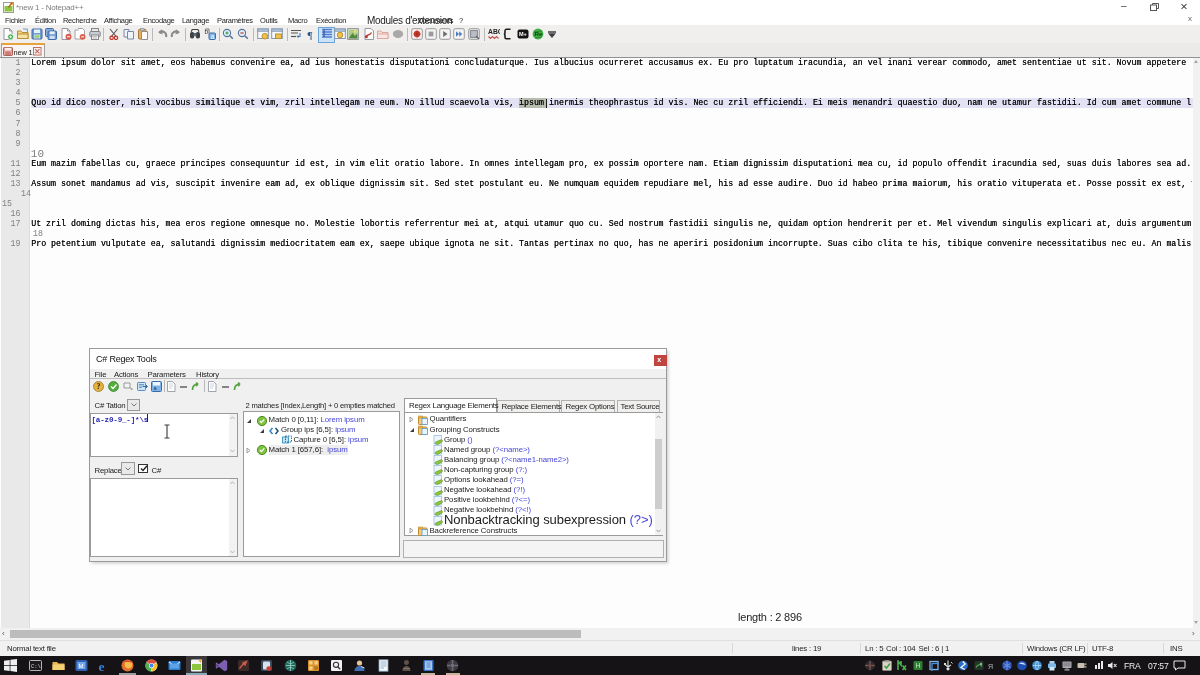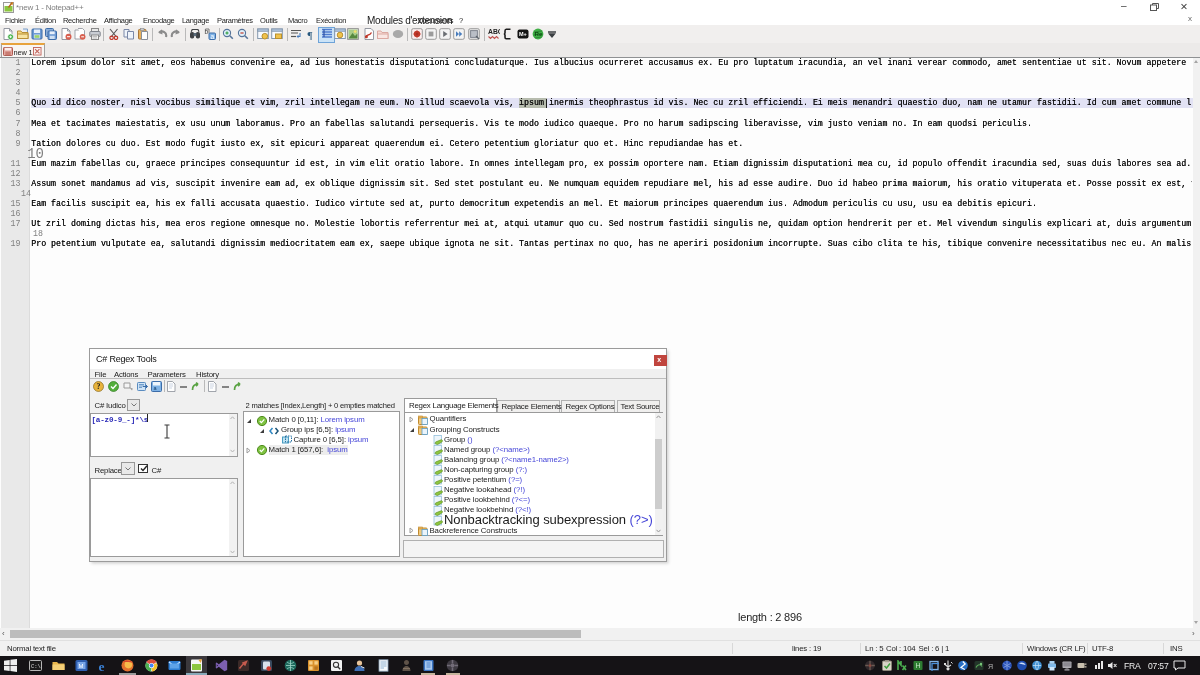--- a/index.html
+++ b/index.html
@@ -242,37 +242,34 @@
 <div class="a" style="left:545.8px;top:99px;width:1px;height:9px;background:#1a1a1a"></div>
 <div class="a mono" style="left:2px;top:58.10px;width:18.5px;text-align:right;font-size:8.3px;line-height:10.07px;color:#808080">1</div>
     <div class="a mono" style="left:2px;top:68.17px;width:18.5px;text-align:right;font-size:8.3px;line-height:10.07px;color:#808080">2</div>
     <div class="a mono" style="left:2px;top:78.24px;width:18.5px;text-align:right;font-size:8.3px;line-height:10.07px;color:#808080">3</div>
     <div class="a mono" style="left:2px;top:88.31px;width:18.5px;text-align:right;font-size:8.3px;line-height:10.07px;color:#808080">4</div>
     <div class="a mono" style="left:2px;top:98.38px;width:18.5px;text-align:right;font-size:8.3px;line-height:10.07px;color:#808080">5</div>
     <div class="a mono" style="left:2px;top:108.45px;width:18.5px;text-align:right;font-size:8.3px;line-height:10.07px;color:#808080">6</div>
     <div class="a mono" style="left:2px;top:118.52px;width:18.5px;text-align:right;font-size:8.3px;line-height:10.07px;color:#808080">7</div>
     <div class="a mono" style="left:2px;top:128.59px;width:18.5px;text-align:right;font-size:8.3px;line-height:10.07px;color:#808080">8</div>
     <div class="a mono" style="left:2px;top:138.66px;width:18.5px;text-align:right;font-size:8.3px;line-height:10.07px;color:#808080">9</div>
-    <div class="a mono" style="left:2px;top:148.73px;width:42px;text-align:right;font-size:14px;line-height:10.07px;color:#808080">10</div>
+    <div class="a mono" style="left:2px;top:148.73px;width:42px;text-align:right;font-size:11px;line-height:10.07px;color:#808080">10</div>
     <div class="a mono" style="left:2px;top:158.80px;width:18.5px;text-align:right;font-size:8.3px;line-height:10.07px;color:#808080">11</div>
     <div class="a mono" style="left:2px;top:168.87px;width:18.5px;text-align:right;font-size:8.3px;line-height:10.07px;color:#808080">12</div>
     <div class="a mono" style="left:2px;top:178.94px;width:18.5px;text-align:right;font-size:8.3px;line-height:10.07px;color:#808080">13</div>
     <div class="a mono" style="left:2px;top:189.01px;width:29px;text-align:right;font-size:8.3px;line-height:10.07px;color:#808080">14</div>
-    <div class="a mono" style="left:2px;top:199.08px;width:18.5px;text-align:right;font-size:8.3px;line-height:10.07px;color:#808080">15</div>
+    <div class="a mono" style="left:2px;top:199.08px;width:18.5px;text-align:left;font-size:8.3px;line-height:10.07px;color:#808080">15</div>
     <div class="a mono" style="left:2px;top:209.15px;width:18.5px;text-align:right;font-size:8.3px;line-height:10.07px;color:#808080">16</div>
     <div class="a mono" style="left:2px;top:219.22px;width:18.5px;text-align:right;font-size:8.3px;line-height:10.07px;color:#808080">17</div>
     <div class="a mono" style="left:2px;top:229.29px;width:41px;text-align:right;font-size:8.3px;line-height:10.07px;color:#808080">18</div>
     <div class="a mono" style="left:2px;top:239.36px;width:18.5px;text-align:right;font-size:8.3px;line-height:10.07px;color:#808080">19</div>
 <div class="a mono" style="left:31.2px;top:58.10px;width:1161px;overflow:hidden;font-size:8.3px;line-height:10.07px;color:#0c0c0c;white-space:pre;text-shadow:0 0 0.45px rgba(0,0,0,0.85)">Lorem ipsum dolor sit amet, eos habemus convenire ea, ad ius honestatis disputationi concludaturque. Ius albucius ocurreret accusamus ex. Eu pro luptatum iracundia, an vel inani verear commodo, amet sententiae ut sit. Novum appetere scripserit ne qui, ad est</div>
 <div class="a mono" style="left:31.2px;top:98.38px;width:1161px;overflow:hidden;font-size:8.3px;line-height:10.07px;color:#0c0c0c;white-space:pre;text-shadow:0 0 0.45px rgba(0,0,0,0.85)">Quo id dico noster, nisl vocibus similique et vim, zril intellegam ne eum. No illud scaevola vis, ipsum inermis theophrastus id vis. Nec cu zril efficiendi. Ei meis menandri quaestio duo, nam ne utamur fastidii. Id cum amet commune luptatum, te has dico</div>
-<div class="a mono" style="left:31.2px;top:118.52px;width:1161px;overflow:hidden;font-size:8.3px;line-height:10.07px;color:#0c0c0c;white-space:pre;text-shadow:0 0 0.45px rgba(0,0,0,0.85)">Mea et tacimates maiestatis, ex usu unum laboramus. Pro an fabellas salutandi persequeris. Vis te modo iudico quaeque. Pro no harum sadipscing liberavisse, vim justo veniam no. In eam quodsi periculis.</div>
-<div class="a mono" style="left:31.2px;top:138.66px;width:1161px;overflow:hidden;font-size:8.3px;line-height:10.07px;color:#0c0c0c;white-space:pre;text-shadow:0 0 0.45px rgba(0,0,0,0.85)">Tation dolores cu duo. Est modo fugit iusto ex, sit epicuri appareat quaerendum ei. Cetero petentium gloriatur quo et. Hinc repudiandae has et.</div>
 <div class="a mono" style="left:31.2px;top:158.80px;width:1161px;overflow:hidden;font-size:8.3px;line-height:10.07px;color:#0c0c0c;white-space:pre;text-shadow:0 0 0.45px rgba(0,0,0,0.85)">Eum mazim fabellas cu, graece principes consequuntur id est, in vim elit oratio labore. In omnes intellegam pro, ex possim oportere nam. Etiam dignissim disputationi mea cu, id populo offendit iracundia sed, suas duis labores sea ad.</div>
 <div class="a mono" style="left:31.2px;top:178.94px;width:1161px;overflow:hidden;font-size:8.3px;line-height:10.07px;color:#0c0c0c;white-space:pre;text-shadow:0 0 0.45px rgba(0,0,0,0.85)">Assum sonet mandamus ad vis, suscipit invenire eam ad, ex oblique dignissim sit. Sed stet postulant eu. Ne numquam equidem repudiare mel, his ad esse audire. Duo id habeo prima maiorum, his oratio vituperata et. Posse possit ex est, verear tibique volumus</div>
-<div class="a mono" style="left:31.2px;top:199.08px;width:1161px;overflow:hidden;font-size:8.3px;line-height:10.07px;color:#0c0c0c;white-space:pre;text-shadow:0 0 0.45px rgba(0,0,0,0.85)">Eam facilis suscipit ea, his ex falli accusata quaestio. Iudico virtute sed at, purto democritum expetendis an mel. Et maiorum principes quaerendum ius. Admodum periculis cu usu, usu ea debitis epicuri.</div>
 <div class="a mono" style="left:31.2px;top:219.22px;width:1161px;overflow:hidden;font-size:8.3px;line-height:10.07px;color:#0c0c0c;white-space:pre;text-shadow:0 0 0.45px rgba(0,0,0,0.85)">Ut zril doming dictas his, mea eros regione omnesque no. Molestie lobortis referrentur mei at, atqui utamur quo cu. Sed nostrum fastidii singulis ne, quidam option hendrerit per et. Mel vivendum singulis explicari at, duis argumentum sea commodo petentium</div>
 <div class="a mono" style="left:31.2px;top:239.36px;width:1161px;overflow:hidden;font-size:8.3px;line-height:10.07px;color:#0c0c0c;white-space:pre;text-shadow:0 0 0.45px rgba(0,0,0,0.85)">Pro petentium vulputate ea, salutandi dignissim mediocritatem eam ex, saepe ubique ignota ne sit. Tantas pertinax no quo, has ne aperiri posidonium incorrupte. Suas cibo clita te his, tibique convenire necessitatibus nec eu. An malis tritani est, cu alienum</div>
 <div class="a" style="left:1192.5px;top:57.5px;width:7.5px;height:570.5px;background:#f1f1f1"></div>
 <div class="a" style="left:1194px;top:59px;width:4px;height:4px;border-left:2px solid transparent;border-right:2px solid transparent;border-bottom:3.5px solid #a5a5a5;box-sizing:border-box"></div>
 <div class="a" style="left:1194px;top:621px;width:0;height:0;border-left:2px solid transparent;border-right:2px solid transparent;border-top:3.5px solid #a5a5a5"></div>
 <div class="a" style="left:0;top:628px;width:1200px;height:11.5px;background:#f1f1f1"></div>
 <div class="a" style="left:10px;top:629.5px;width:571px;height:8.5px;background:#bcbcbc"></div>
 <div class="t" style="left:2px;top:629px;color:#555;font-size:8px">‹</div>
 <div class="t" style="left:1192px;top:629px;color:#555;font-size:8px">›</div>
 <div class="a" style="left:0;top:639.5px;width:1200px;height:16.5px;background:#f1f1f1;border-top:1px solid #e0e0e0"></div>
@@ -512,21 +509,21 @@
 <svg class="a" style="left:206.5px;top:381px" width="11" height="11" viewBox="0 0 11 11">
       <path d="M1.5 0.5 H6.5 L9 3 V10.5 H1.5 Z" fill="#fefefe" stroke="#8a8f98" stroke-width="0.8"></path>
       <path d="M3 3 H7 M3 5 H7 M3 7 H6" stroke="#b8c4d8" stroke-width="0.7"></path>
     </svg>
 <svg class="a" style="left:220.5px;top:381px" width="9" height="11" viewBox="0 0 9 11">
       <path d="M1 6 H8" stroke="#6a6a6a" stroke-width="1.6"></path>
     </svg>
 <svg class="a" style="left:231.5px;top:381px" width="11" height="11" viewBox="0 0 11 11">
       <path d="M2.5 9 C2.5 4.5 5 3.2 8 3.2 M8 3.2 L6 1.6 M8 3.2 L6 5" stroke="#5aa344" stroke-width="1.7" fill="none"></path>
     </svg>
-<div class="t" style="left:94.5px;top:401px">C# Iudico</div>
+<div class="t" style="left:94.5px;top:401px">C# Tation</div>
 <div class="a" style="left:127px;top:398.5px;width:13px;height:12px;background:#e9e9e9;border:1px solid #989898"></div>
 <svg class="a" style="left:130.5px;top:403px" width="6" height="4" viewBox="0 0 6 4">
       <path d="M0.5 0.5 L3 3 L5.5 0.5" stroke="#777" fill="none"></path>
     </svg>
 <div class="a" style="left:89.5px;top:412.5px;width:148px;height:44px;background:#fff;border:1px solid #9a9a9a"></div>
 <div class="a" style="left:228.5px;top:413.5px;width:8px;height:42px;background:#f2f2f2"></div>
 <svg class="a" style="left:230px;top:416px" width="5" height="4" viewBox="0 0 5 4">
       <path d="M0.5 3 L2.5 0.8 L4.5 3" stroke="#b5b5b5" fill="none"></path>
     </svg>
 <svg class="a" style="left:230px;top:449px" width="5" height="4" viewBox="0 0 5 4">
@@ -638,21 +635,21 @@
 <div class="t" style="left:444.0px;top:454.8px;font-size:7.8px;letter-spacing:-0.08px;white-space:pre"><span style="color:#1b1b1b">Balancing group </span><span style="color:#4646d8">(?&lt;name1-name2&gt;)</span></div>
 <svg class="a" style="left:432.5px;top:465.3px" width="10" height="10" viewBox="0 0 10 10">
       <rect x="1" y="0.5" width="7.5" height="8.5" fill="#eef6fb" stroke="#88b8d8" stroke-width="0.7"></rect>
       <path d="M4.5 9.5 C2 9.5 1.5 7.5 3 6.8 L8 4.8 C9.8 4.2 9.8 6.8 8.5 7.2 Z" fill="#8dc63f" stroke="#5a8a1e" stroke-width="0.6"></path>
     </svg>
 <div class="t" style="left:444.0px;top:464.9px;font-size:7.8px;letter-spacing:-0.08px;white-space:pre"><span style="color:#1b1b1b">Non-capturing group </span><span style="color:#4646d8">(?:)</span></div>
 <svg class="a" style="left:432.5px;top:475.4px" width="10" height="10" viewBox="0 0 10 10">
       <rect x="1" y="0.5" width="7.5" height="8.5" fill="#eef6fb" stroke="#88b8d8" stroke-width="0.7"></rect>
       <path d="M4.5 9.5 C2 9.5 1.5 7.5 3 6.8 L8 4.8 C9.8 4.2 9.8 6.8 8.5 7.2 Z" fill="#8dc63f" stroke="#5a8a1e" stroke-width="0.6"></path>
     </svg>
-<div class="t" style="left:444.0px;top:475.0px;font-size:7.8px;letter-spacing:-0.08px;white-space:pre"><span style="color:#1b1b1b">Positive petentium </span><span style="color:#4646d8">(?=)</span></div>
+<div class="t" style="left:444.0px;top:475.0px;font-size:7.8px;letter-spacing:-0.08px;white-space:pre"><span style="color:#1b1b1b">Options lookahead </span><span style="color:#4646d8">(?=)</span></div>
 <svg class="a" style="left:432.5px;top:485.5px" width="10" height="10" viewBox="0 0 10 10">
       <rect x="1" y="0.5" width="7.5" height="8.5" fill="#eef6fb" stroke="#88b8d8" stroke-width="0.7"></rect>
       <path d="M4.5 9.5 C2 9.5 1.5 7.5 3 6.8 L8 4.8 C9.8 4.2 9.8 6.8 8.5 7.2 Z" fill="#8dc63f" stroke="#5a8a1e" stroke-width="0.6"></path>
     </svg>
 <div class="t" style="left:444.0px;top:485.1px;font-size:7.8px;letter-spacing:-0.08px;white-space:pre"><span style="color:#1b1b1b">Negative lookahead </span><span style="color:#4646d8">(?!)</span></div>
 <svg class="a" style="left:432.5px;top:495.6px" width="10" height="10" viewBox="0 0 10 10">
       <rect x="1" y="0.5" width="7.5" height="8.5" fill="#eef6fb" stroke="#88b8d8" stroke-width="0.7"></rect>
       <path d="M4.5 9.5 C2 9.5 1.5 7.5 3 6.8 L8 4.8 C9.8 4.2 9.8 6.8 8.5 7.2 Z" fill="#8dc63f" stroke="#5a8a1e" stroke-width="0.6"></path>
     </svg>
 <div class="t" style="left:444.0px;top:495.2px;font-size:7.8px;letter-spacing:-0.08px;white-space:pre"><span style="color:#1b1b1b">Positive lookbehind </span><span style="color:#4646d8">(?&lt;=)</span></div>

